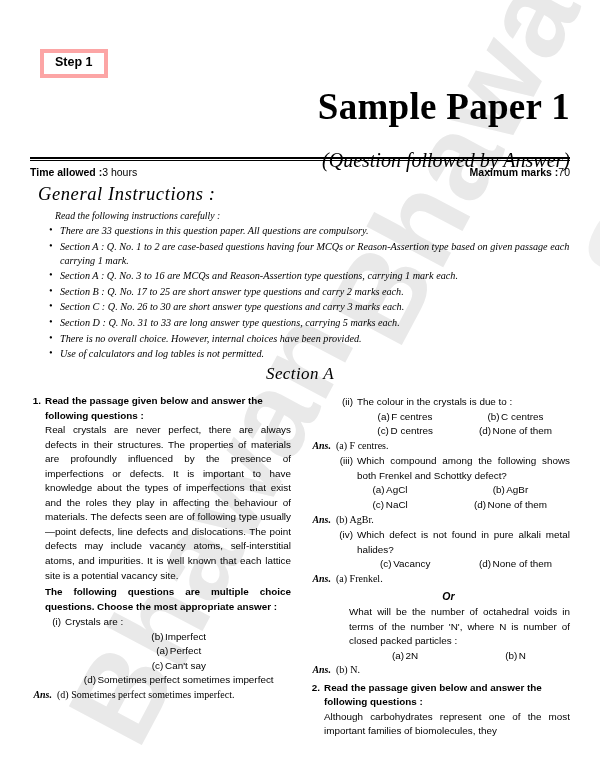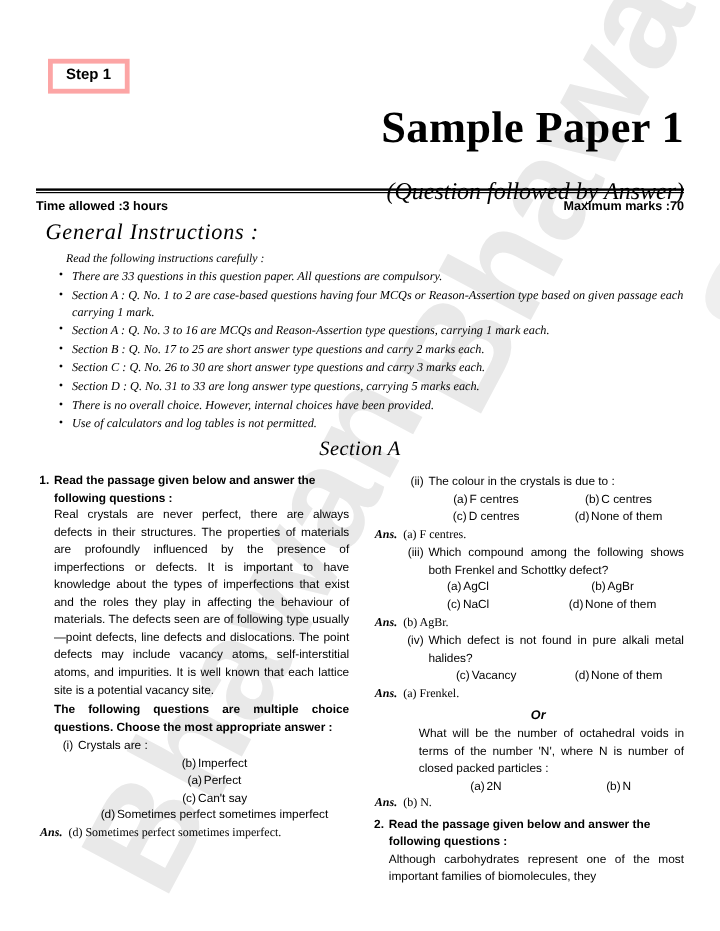--- a/index.html
+++ b/index.html
@@ -113,21 +113,21 @@
   .meta-row {
     position: absolute;
     left: 30px;
     right: 30px;
     top: 166px;
     display: flex;
     justify-content: space-between;
     font-size: 10.5px;
   }
   .meta-row b { font-weight: bold; }
-  .meta-row .val { font-weight: bold; }
+  .meta-row .val { font-weight: normal; }
 
   
   .gi-head {
     position: absolute;
     left: 38px;
     top: 184px;
     font-family: "Liberation Serif", serif;
     font-style: italic;
     font-size: 18.5px;
     letter-spacing: 0.6px;

